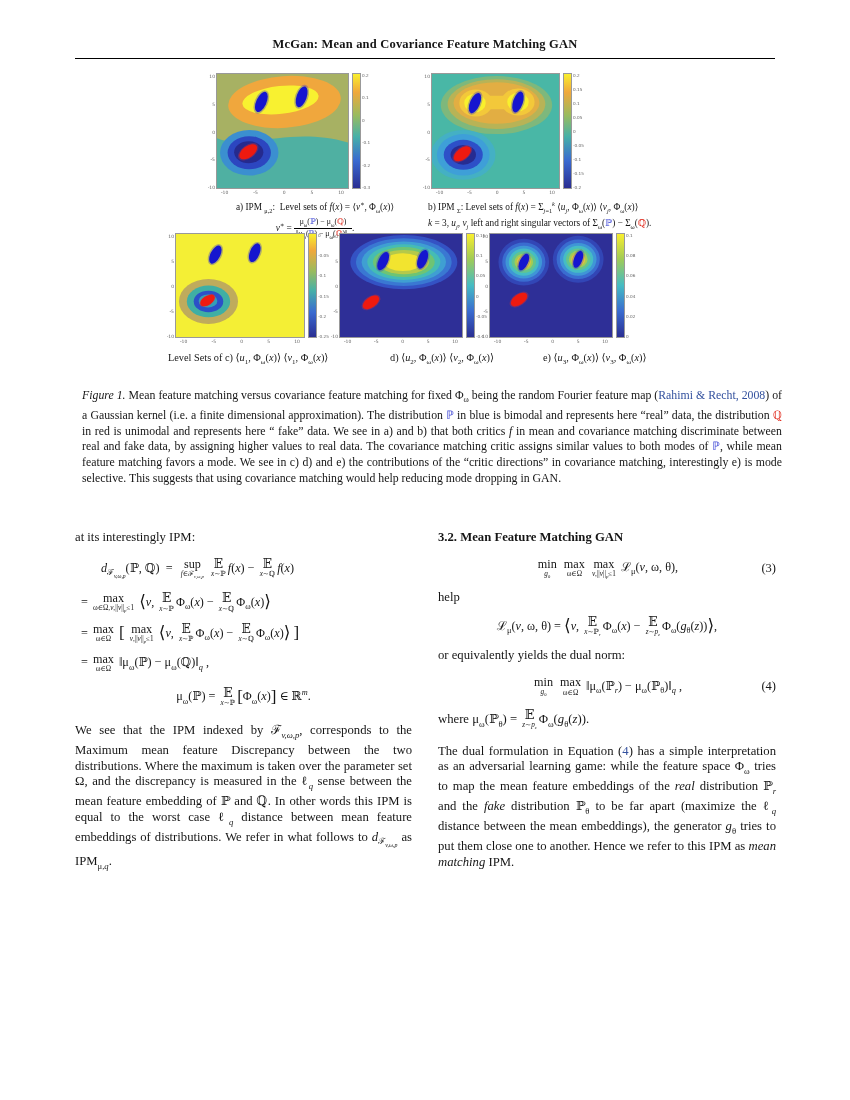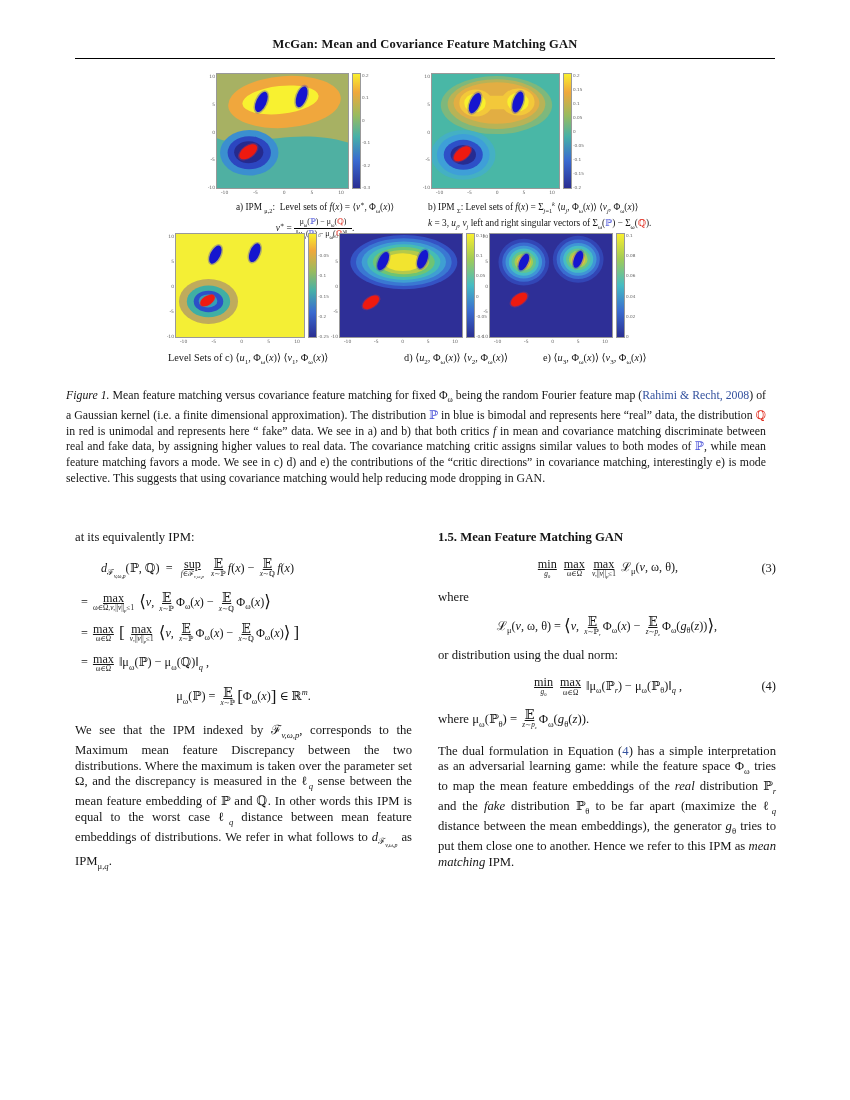--- a/index.html
+++ b/index.html
@@ -34,40 +34,40 @@
   .frac{display:inline-flex;flex-direction:column;vertical-align:middle;font-size:7.8px;
         line-height:1.25;text-align:center;}
   .fnum{border-bottom:0.6px solid #000;padding:0 2px;}
   .fden{padding:0 2px;}
 
   .bbp{color:#4a52d8;}
   .bbq{color:#e02618;}
   .ref{color:#33519e;}
 
   
-  .figcaption{position:absolute;left:66px;top:388px;width:700px;font-size:11.8px;
-              line-height:15.7px;text-align:justify;}
+  .figcaption{position:absolute;left:82px;top:388px;width:700px;font-size:11.8px;
+              line-height:15.7px;text-align:justify;font-family:Liberation Serif, serif;}
 
   
   .col{position:absolute;top:530px;width:337px;font-size:12.7px;line-height:15.5px;text-align:justify;}
   .col-left{left:75px;}
   .col-right{left:438px;width:338px;}
   .col p{margin:0 0 12px 0;}
   .h32{font-weight:bold;font-size:12.7px;margin:0 0 12px 0;text-align:left;}
 
   
   .eqblock{margin:6px 0 10px 0;font-size:12.2px;}
   .eqrow{margin:8px 0;display:block;white-space:nowrap;}
   .eqrow.first{padding-left:26px;}
   .eqrow.follow{padding-left:6px;}
   .eqc{position:relative;text-align:center;margin:10px 0;font-size:12.2px;white-space:nowrap;}
   .eqnum{position:absolute;right:0;top:50%;transform:translateY(-50%);font-size:12.5px;}
   .op{display:inline-flex;flex-direction:column;align-items:center;vertical-align:middle;
       line-height:1.05;margin:0 2px;text-align:center;}
-  .op .nm{font-size:1em;font-style:normal;text-decoration:underline;}
+  .op .nm{font-size:1em;font-style:normal;}
   .op .lm{font-size:7.2px;white-space:nowrap;margin-top:0.5px;}
   .big{font-size:1.4em;vertical-align:-1.5px;line-height:1;}
   sub{font-size:0.68em;}
   sup{font-size:0.68em;}
 </style>
 </head>
 <body>
 
 <div class="page">
 
@@ -369,27 +369,27 @@
           <span>0.08</span>
           <span>0.06</span>
           <span>0.04</span>
           <span>0.02</span>
           <span>0</span>
         </div>
     </div>
   </div>
 
   <div class="capcde" style="left:168px;top:351px;">Level Sets of c) ⟨<i>u</i><sub>1</sub>, Φ<sub>ω</sub>(<i>x</i>)⟩ ⟨<i>v</i><sub>1</sub>, Φ<sub>ω</sub>(<i>x</i>)⟩</div>
-  <div class="capcde" style="left:404px;top:351px;">d) ⟨<i>u</i><sub>2</sub>, Φ<sub>ω</sub>(<i>x</i>)⟩ ⟨<i>v</i><sub>2</sub>, Φ<sub>ω</sub>(<i>x</i>)⟩</div>
+  <div class="capcde" style="left:390px;top:351px;">d) ⟨<i>u</i><sub>2</sub>, Φ<sub>ω</sub>(<i>x</i>)⟩ ⟨<i>v</i><sub>2</sub>, Φ<sub>ω</sub>(<i>x</i>)⟩</div>
   <div class="capcde" style="left:543px;top:351px;">e) ⟨<i>u</i><sub>3</sub>, Φ<sub>ω</sub>(<i>x</i>)⟩ ⟨<i>v</i><sub>3</sub>, Φ<sub>ω</sub>(<i>x</i>)⟩</div>
 
   <div class="figcaption"><i>Figure 1.</i> Mean feature matching versus covariance feature matching for fixed Φ<sub>ω</sub> being the random Fourier feature map (<span class="ref">Rahimi &amp; Recht, 2008</span>) of a Gaussian kernel (i.e. a finite dimensional approximation).  The distribution <span class="bbp">ℙ</span> in blue is bimodal and represents here “real” data, the distribution <span class="bbq">ℚ</span> in red is unimodal and represents here “ fake” data.  We see in a) and b) that both critics <i>f</i> in mean and covariance matching discriminate between real and fake data, by assigning higher values to real data.  The covariance matching critic assigns similar values to both modes of <span class="bbp">ℙ</span>, while mean feature matching favors a mode.  We see in c) d) and e) the contributions of the “critic directions” in covariance matching, interestingly e) is mode selective.  This suggests that using covariance matching would help reducing mode dropping in GAN.</div>
 
   <div class="col col-left">
-    <p>at its equivalently IPM:</p>
+    <p>at its interestingly IPM:</p>
     <div class="eqblock">
       <div class="eqrow first"><i>d</i><sub>ℱ<sub><i>v,ω,p</i></sub></sub>(ℙ, ℚ) &nbsp;=&nbsp; <span class="op">
             <span class="nm">sup</span>
             <span class="lm"><i>f</i>∈ℱ<sub><i>v,ω,p</i></sub></span>
           </span> <span class="op">
             <span class="nm">𝔼</span>
             <span class="lm"><i>x</i>∼ℙ</span>
           </span><i>f</i>(<i>x</i>) − <span class="op">
             <span class="nm">𝔼</span>
             <span class="lm"><i>x</i>∼ℚ</span>
@@ -423,43 +423,43 @@
           </span> ‖μ<sub>ω</sub>(ℙ) − μ<sub>ω</sub>(ℚ)‖<sub><i>q</i></sub> ,</div>
     </div>
     <div class="eqc">μ<sub>ω</sub>(ℙ) = <span class="op">
           <span class="nm">𝔼</span>
           <span class="lm"><i>x</i>∼ℙ</span>
         </span><span class="big">[</span>Φ<sub>ω</sub>(<i>x</i>)<span class="big">]</span> ∈ ℝ<sup><i>m</i></sup>.</div>
     <p style="margin-top:14px">We see that the IPM indexed by ℱ<sub><i>v,ω,p</i></sub>, corresponds to the Maximum mean feature Discrepancy between the two distributions.  Where the maximum is taken over the parameter set Ω, and the discrepancy is measured in the ℓ<sub><i>q</i></sub> sense between the mean feature embedding of ℙ and ℚ.  In other words this IPM is equal to the worst case ℓ<sub><i>q</i></sub> distance between mean feature embeddings of distributions.  We refer in what follows to <i>d</i><sub>ℱ<sub><i>v,ω,p</i></sub></sub> as IPM<sub>μ,<i>q</i></sub>.</p>
   </div>
 
   <div class="col col-right">
-    <div class="h32">1.5. Mean Feature Matching GAN</div>
+    <div class="h32">3.2. Mean Feature Matching GAN</div>
     <div class="eqc">
       <span><span class="op">
             <span class="nm">min</span>
             <span class="lm"><i>g</i><sub>θ</sub></span>
           </span> <span class="op">
             <span class="nm">max</span>
             <span class="lm">ω∈Ω</span>
           </span> <span class="op">
             <span class="nm">max</span>
             <span class="lm"><i>v</i>,||<i>v</i>||<sub><i>p</i></sub>≤1</span>
           </span> ℒ<sub>μ</sub>(<i>v</i>, ω, θ),</span>
       <span class="eqnum">(3)</span>
     </div>
-    <p style="margin-bottom:6px">where</p>
+    <p style="margin-bottom:6px">help</p>
     <div class="eqc">ℒ<sub>μ</sub>(<i>v</i>, ω, θ) = <span class="big">⟨</span><i>v</i>, <span class="op">
           <span class="nm">𝔼</span>
           <span class="lm"><i>x</i>∼ℙ<sub><i>r</i></sub></span>
         </span>Φ<sub>ω</sub>(<i>x</i>) − <span class="op">
           <span class="nm">𝔼</span>
           <span class="lm"><i>z</i>∼<i>p</i><sub><i>z</i></sub></span>
         </span>Φ<sub>ω</sub>(<i>g</i><sub>θ</sub>(<i>z</i>))<span class="big">⟩</span>,</div>
-    <p>or distribution using the dual norm:</p>
+    <p>or equivalently yields the dual norm:</p>
     <div class="eqc">
       <span><span class="op">
             <span class="nm">min</span>
             <span class="lm"><i>g</i><sub>θ</sub></span>
           </span> <span class="op">
             <span class="nm">max</span>
             <span class="lm">ω∈Ω</span>
           </span> ‖μ<sub>ω</sub>(ℙ<sub><i>r</i></sub>) − μ<sub>ω</sub>(ℙ<sub>θ</sub>)‖<sub><i>q</i></sub> ,</span>
       <span class="eqnum">(4)</span>
     </div>

